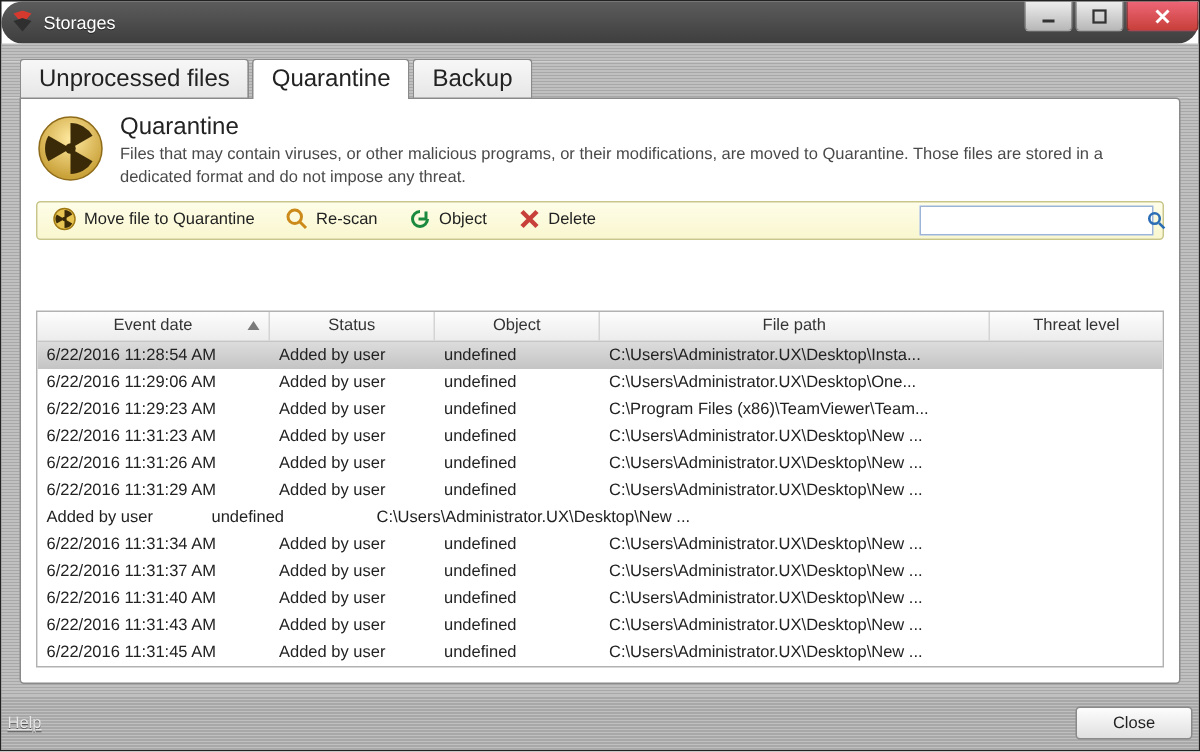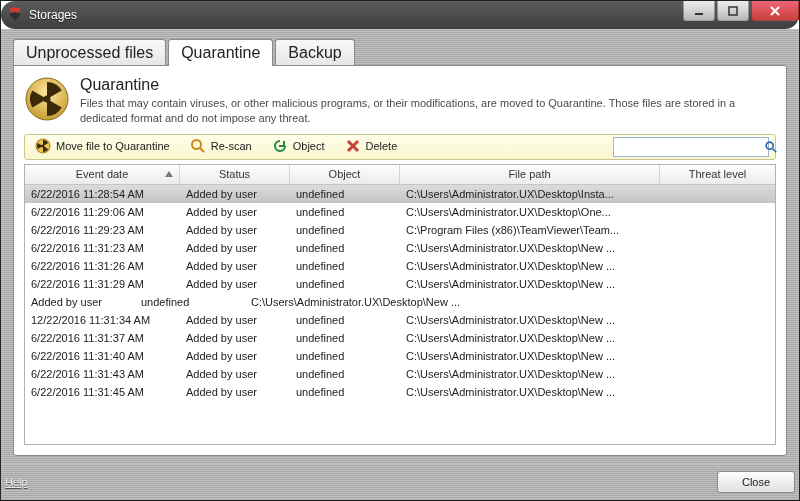--- a/index.html
+++ b/index.html
@@ -23,21 +23,21 @@
   .radicon { flex: 0 0 46px; height: 46px; }
   .header h1 { font-size: 16px; font-weight: normal; color: #222; margin-bottom: 2px; }
   .header p { font-size: 11px; color: #4a4a4a; line-height: 1.35; }
   .toolbar { display: flex; align-items: flex-start; gap: 12px; border: 1px solid #c9c68a; background: linear-gradient(to bottom,#fefde8,#f9f7cf); border-radius: 3px; padding: 2px 6px; margin-bottom: 4px; height: 26px; }
   .tbtn { display: flex; align-items: center; gap: 5px; font-size: 11px; color: #222; padding: 1px 4px; border-radius: 2px; cursor: default; }
   .tbtn .ico { width: 16px; height: 16px; display: inline-flex; align-items: center; justify-content: center; }
   .toolbar .spacer { flex: 1; }
   .searchwrap { width: 156px; height: 20px; background: #fff; border: 1px solid #9cb4d8; display: flex; align-items: center; }
   .searchwrap input { flex: 1; border: none; outline: none; font-size: 11px; padding: 0 4px; }
   .searchwrap .sicon { width: 18px; height: 18px; display: flex; align-items: center; justify-content: center; }
-  .grid { flex: 1; border: 1px solid #b2b2b2; background: #fff; display: flex; flex-direction: column; overflow: hidden; }
+  .grid { flex: 1; border: 1px solid #b2b2b2; background: #fff; display: flex; flex-direction: column; overflow: hidden; margin-top: 43px; }
   .ghead { display: flex; background: linear-gradient(to bottom,#fdfdfd,#ececec); border-bottom: 1px solid #c5c5c5; height: 20px; }
   .gcol { border-right: 1px solid #d4d4d4; font-size: 11px; color: #333; display: flex; align-items: center; justify-content: center; position: relative; padding: 0 4px; }
   .gcol.evdate { width: 155px; }
   .gcol.status { width: 110px; text-align: center; }
   .gcol.object { width: 110px; }
   .gcol.path   { width: 260px; }
   .gcol.threat { flex: 1; border-right: none; }
   .sorttri { position: absolute; right: 6px; top: 6px; width: 0; height: 0; border-left: 4px solid transparent; border-right: 4px solid transparent; border-bottom: 6px solid #7a7a7a; }
   .gbody { flex: 1; overflow-y: auto; }
   .grow { display: flex; height: 18px; font-size: 11px; color: #222; align-items: center; }
@@ -229,21 +229,21 @@
               <div class="gcell path">C:\Users\Administrator.UX\Desktop\New ...</div>
               <div class="gcell threat"></div>
             </div>
             <div class="grow">
               <div class="gcell status">Added by user</div>
               <div class="gcell object">undefined</div>
               <div class="gcell path">C:\Users\Administrator.UX\Desktop\New ...</div>
               <div class="gcell threat"></div>
             </div>
             <div class="grow">
-              <div class="gcell evdate">12/22/2016 11:31:34 AM</div>
+              <div class="gcell evdate">6/22/2016 11:31:34 AM</div>
               <div class="gcell status">Added by user</div>
               <div class="gcell object">undefined</div>
               <div class="gcell path">C:\Users\Administrator.UX\Desktop\New ...</div>
               <div class="gcell threat"></div>
             </div>
             <div class="grow">
               <div class="gcell evdate">6/22/2016 11:31:37 AM</div>
               <div class="gcell status">Added by user</div>
               <div class="gcell object">undefined</div>
               <div class="gcell path">C:\Users\Administrator.UX\Desktop\New ...</div>

